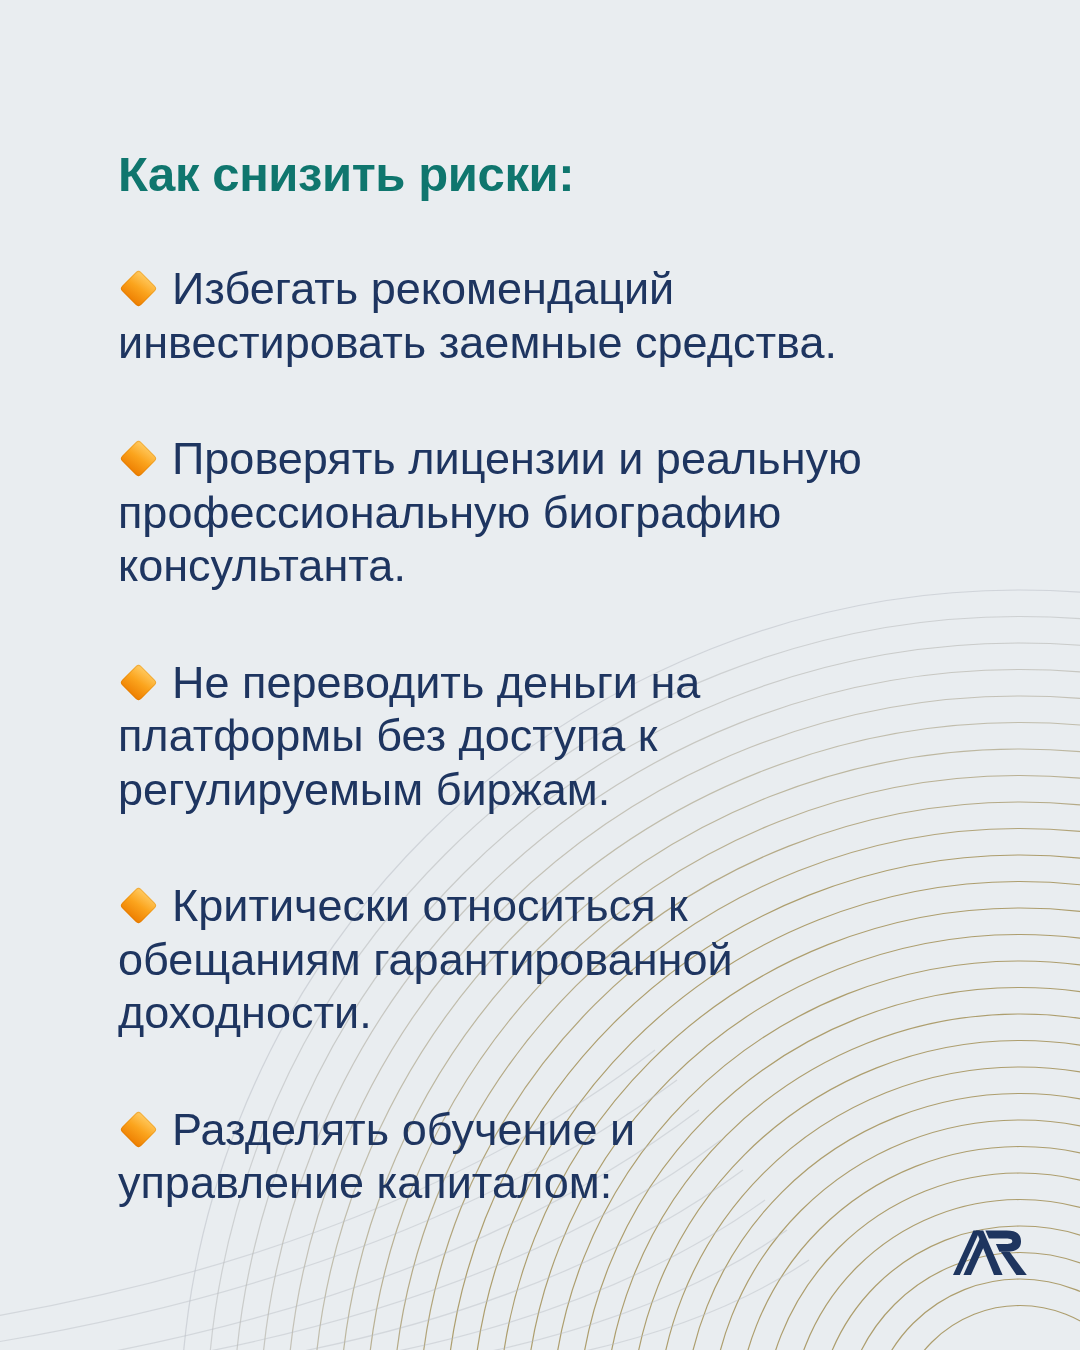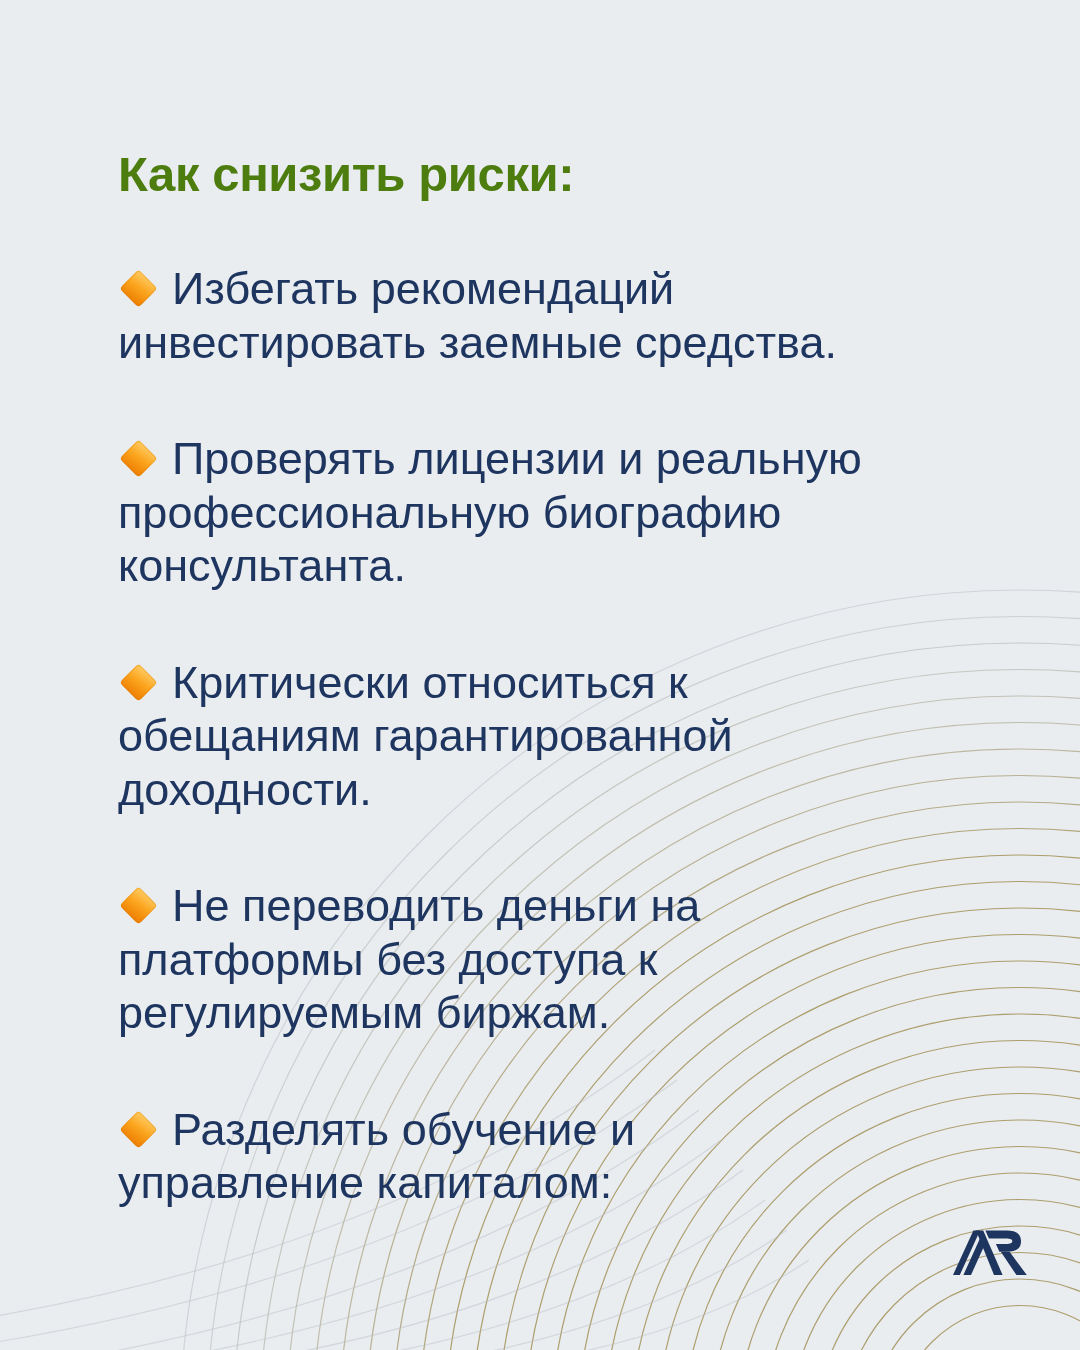--- a/index.html
+++ b/index.html
@@ -22,21 +22,21 @@
     left: 118px;
     top: 143px;
     width: 870px;
   }
   .page-title {
     margin: 0 0 57px 0;
     font-size: 49px;
     line-height: 62px;
     font-weight: 700;
     letter-spacing: -0.4px;
-    color: #4d7c0f;
+    color: #0f766e;
   }
   .bullet {
     margin: 0 0 63px 0;
     font-size: 45px;
     line-height: 53.5px;
     font-weight: 400;
     color: #1e3560;
   }
   .bullet:last-child { margin-bottom: 0; }
   .bullet-text { white-space: pre-line; }
@@ -107,27 +107,27 @@
   <main class="content">
     <h1 class="page-title">Как снизить риски:</h1>
 
     <p class="bullet"><span class="diamond"></span><span class="bullet-text">Избегать рекомендаций
 инвестировать заемные средства.</span></p>
 
     <p class="bullet"><span class="diamond"></span><span class="bullet-text">Проверять лицензии и реальную
 профессиональную биографию
 консультанта.</span></p>
 
+    <p class="bullet"><span class="diamond"></span><span class="bullet-text">Не переводить деньги на
+платформы без доступа к
+регулируемым биржам.</span></p>
+
     <p class="bullet"><span class="diamond"></span><span class="bullet-text">Критически относиться к
 обещаниям гарантированной
 доходности.</span></p>
-
-    <p class="bullet"><span class="diamond"></span><span class="bullet-text">Не переводить деньги на
-платформы без доступа к
-регулируемым биржам.</span></p>
 
     <p class="bullet"><span class="diamond"></span><span class="bullet-text">Разделять обучение и
 управление капиталом:</span></p>
   </main>
 
   <div class="logo" role="img" aria-label="AR">
     <svg viewBox="0 0 74 47">
       <g fill="#1e355f">
         <path d="M0 47 L20.4 2.5 L27 2.5 L6.8 47 Z"></path>
         <path d="M10.4 47 L27.8 8.6 L31.6 17 L18 47 Z"></path>

